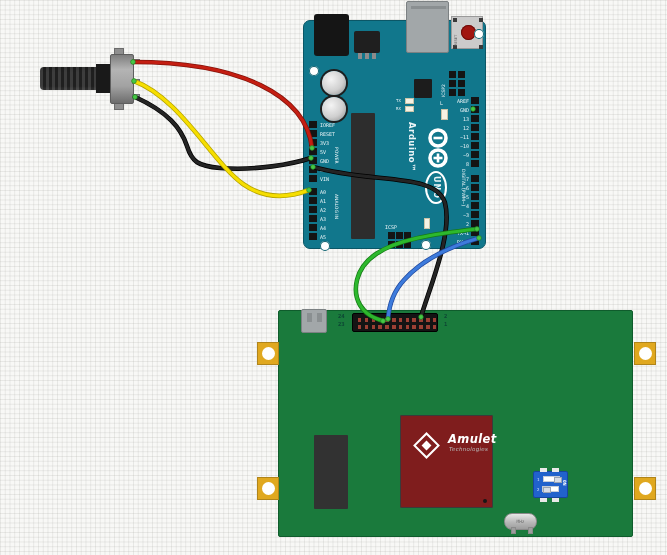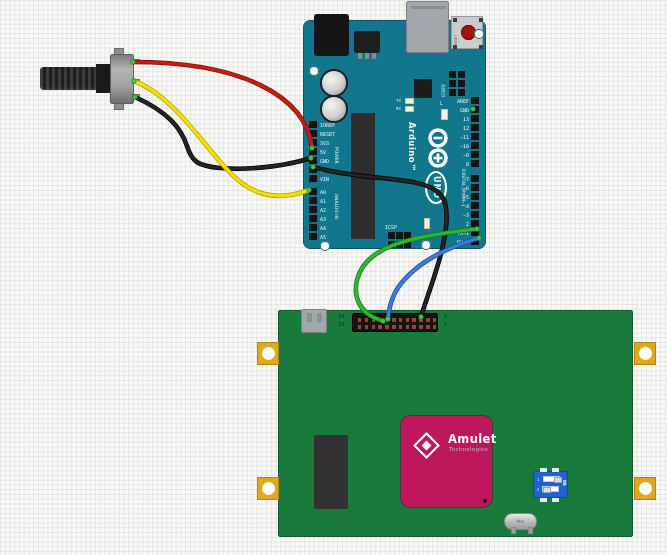--- a/index.html
+++ b/index.html
@@ -37,21 +37,21 @@
   .tinylab{position:absolute;font:4px "DejaVu Sans Mono","Liberation Mono",monospace;color:#eaf4f7;}
   .uno-oval{position:absolute;width:22px;height:33px;border:2.5px solid #fff;border-radius:50%;box-sizing:border-box;}
   
   #amulet{position:absolute;left:278px;top:310px;width:355px;height:227px;
     background:#1a7a3c;border:1px solid #0f5c2c;border-radius:2px;box-sizing:border-box;}
   .tab{position:absolute;width:22px;height:23px;background:#e0a81f;border:1px solid #b0841a;box-sizing:border-box;}
   .tab .thole{position:absolute;left:4px;top:4px;width:13px;height:13px;background:#fff;border-radius:50%;}
   .aheader{position:absolute;background:#141414;border-radius:2px;border:1px solid #000;box-sizing:border-box;}
   .ahrow{position:absolute;height:4px;background:repeating-linear-gradient(90deg,#9c4034 0 3.5px,rgba(0,0,0,0) 3.5px 6.8px);}
   .anum{position:absolute;font:bold 5.5px "DejaVu Sans Mono","Liberation Mono",monospace;color:#0d4634;height:8px;line-height:8px;}
-  .qfp{position:absolute;background:#be185d;border-radius:10px;box-shadow:0 0 0 1px #3a3a3a inset;}
+  .qfp{position:absolute;background:#7f1d1d;border-radius:2px;box-shadow:0 0 0 1px #3a3a3a inset;font-style:italic;}
   .diamond-outer{position:absolute;width:15px;height:15px;border:2.5px solid #fff;transform:rotate(45deg);}
   .diamond-inner{position:absolute;width:7px;height:7px;background:#fff;transform:rotate(45deg);}
   .amulet-brand{position:absolute;color:#fff;font-weight:bold;font-size:11.5px;letter-spacing:.4px;}
   .amulet-sub{position:absolute;color:#b9b9b9;font-size:5.5px;letter-spacing:.3px;}
   .dip{position:absolute;background:#2162cc;border:1px solid #17459c;border-radius:2px;box-sizing:border-box;}
   .dip .dtab{position:absolute;width:7px;height:4px;background:#e9e9e9;}
   .dip .track{position:absolute;height:6px;background:#fff;border:1px solid #c4ccd8;box-sizing:border-box;}
   .dip .knob{position:absolute;top:0px;width:6px;height:4px;background:#d7dde6;border:1px solid #9aa4b2;}
   .dip .on{position:absolute;font:bold 4.5px "DejaVu Sans Mono",monospace;color:#fff;transform:rotate(90deg);transform-origin:0 0;}
   .dip .num{position:absolute;font:4px "DejaVu Sans Mono",monospace;color:#dce6ff;}

